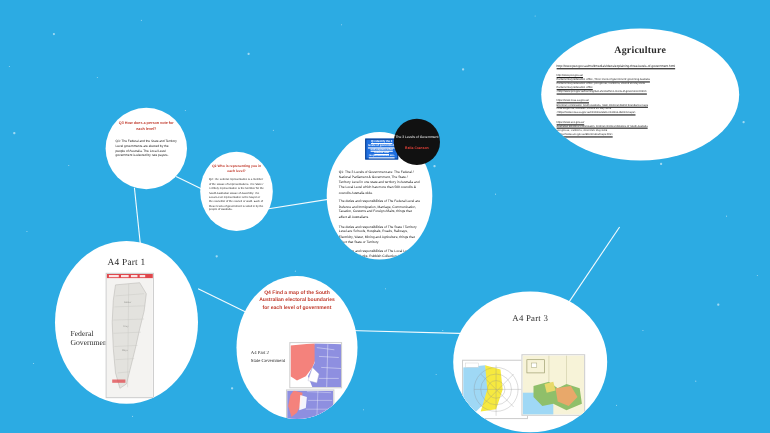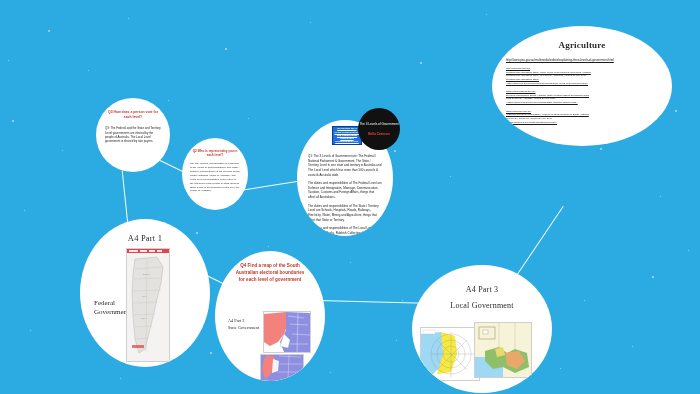--- a/index.html
+++ b/index.html
@@ -74,21 +74,21 @@
   }
 
   
   #darkc{left:358px;top:108px;width:42px;height:42px;}
   #darkc .t{font-size:3.1px;color:#ffffff;text-align:center;
     margin-top:14px;line-height:1.4;}
   #darkc .a{font-size:3.2px;color:#e8433a;font-weight:bold;
     text-align:center;margin-top:6px;}
 
   
-  #p1{left:80px;top:219px;width:130px;height:148px;}
+  #p1{left:50px;top:219px;width:130px;height:148px;}
   #p1 .title{font-size:8.5px;margin-top:14px;}
   #p1 .lbl{position:absolute;left:14px;top:80px;width:48px;
     font-size:7px;color:#2b2b2b;line-height:1.35;
     font-family:"Liberation Serif", serif;}
 
   
   #p2{left:215px;top:251px;width:110px;height:130px;}
   #p2 .q{font-size:4.6px;font-weight:bold;color:#c0392b;
     text-align:center;margin:12px 20px 0 20px;line-height:1.5;}
   #p2 .lbl{position:absolute;left:13px;top:66px;width:48px;
@@ -287,21 +287,20 @@
             <path d="M19 9 L41 9"></path>
             <path d="M17 17 L40 17"></path>
           <path d="M28 0 L27 26"></path>
         </g>
       </svg>
     </div>
   </div>
 
   <div class="bubble" id="p3">
     <div class="title">A4 Part 3</div>
-    <div class="title sub">Local Government</div>
 
     <div class="thumb" style="left:8px;top:62px;width:58px;height:52px;">
       <svg viewBox="0 0 58 52" width="58" height="52">
         <rect x="0" y="0" width="58" height="52" fill="#ffffff"></rect>
         <path d="M0 6 L20 4 L24 20 L20 38 L10 48 L0 46 Z" fill="#9fd8f5"></path>
         <path d="M20 4 L34 8 L36 26 L30 44 L16 46 L22 26 Z" fill="#f6e93f"></path>
         <g stroke="#8f8f8f" stroke-width=".35" fill="none" opacity=".8">
           <circle cx="30" cy="26" r="8"></circle>
             <circle cx="30" cy="26" r="14"></circle>
             <circle cx="30" cy="26" r="20"></circle>

